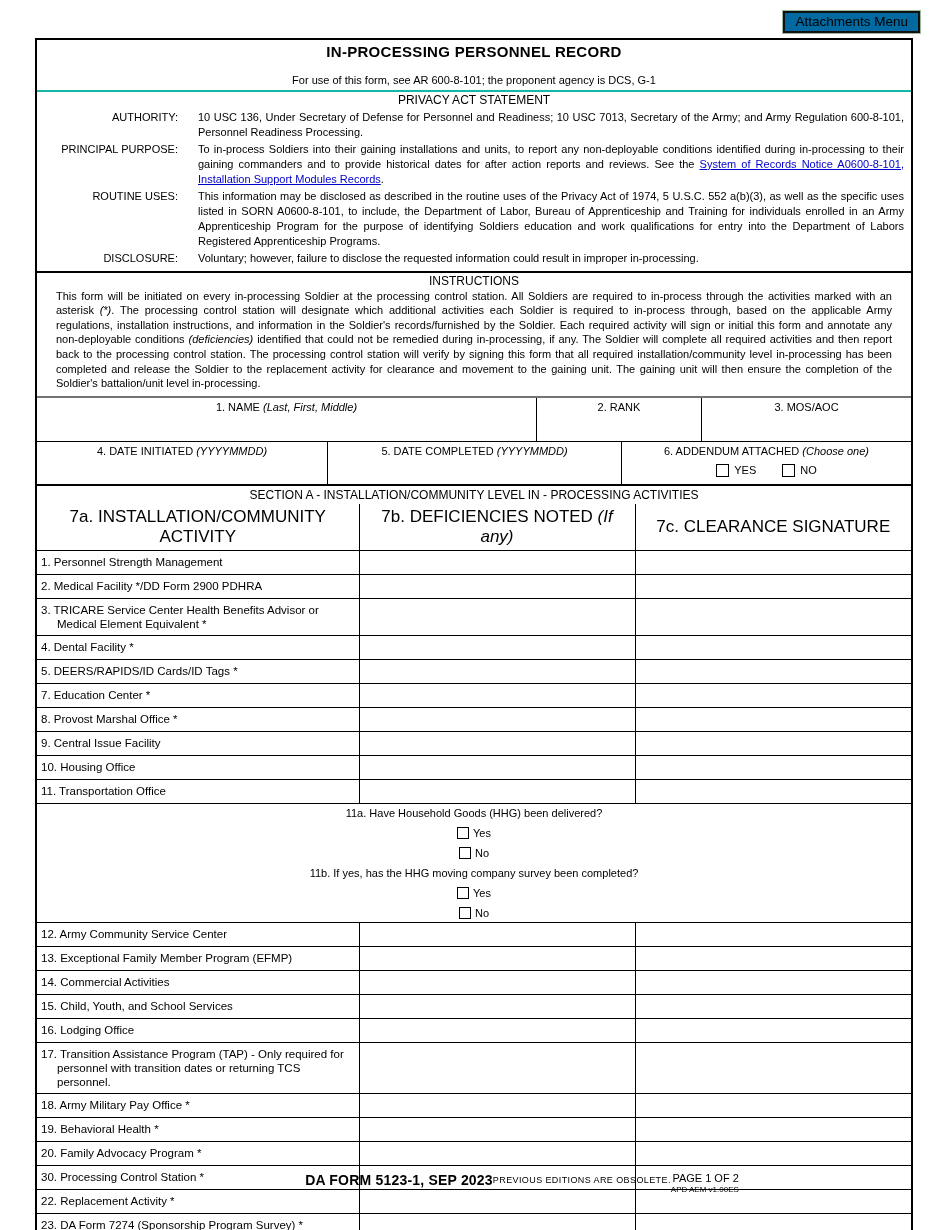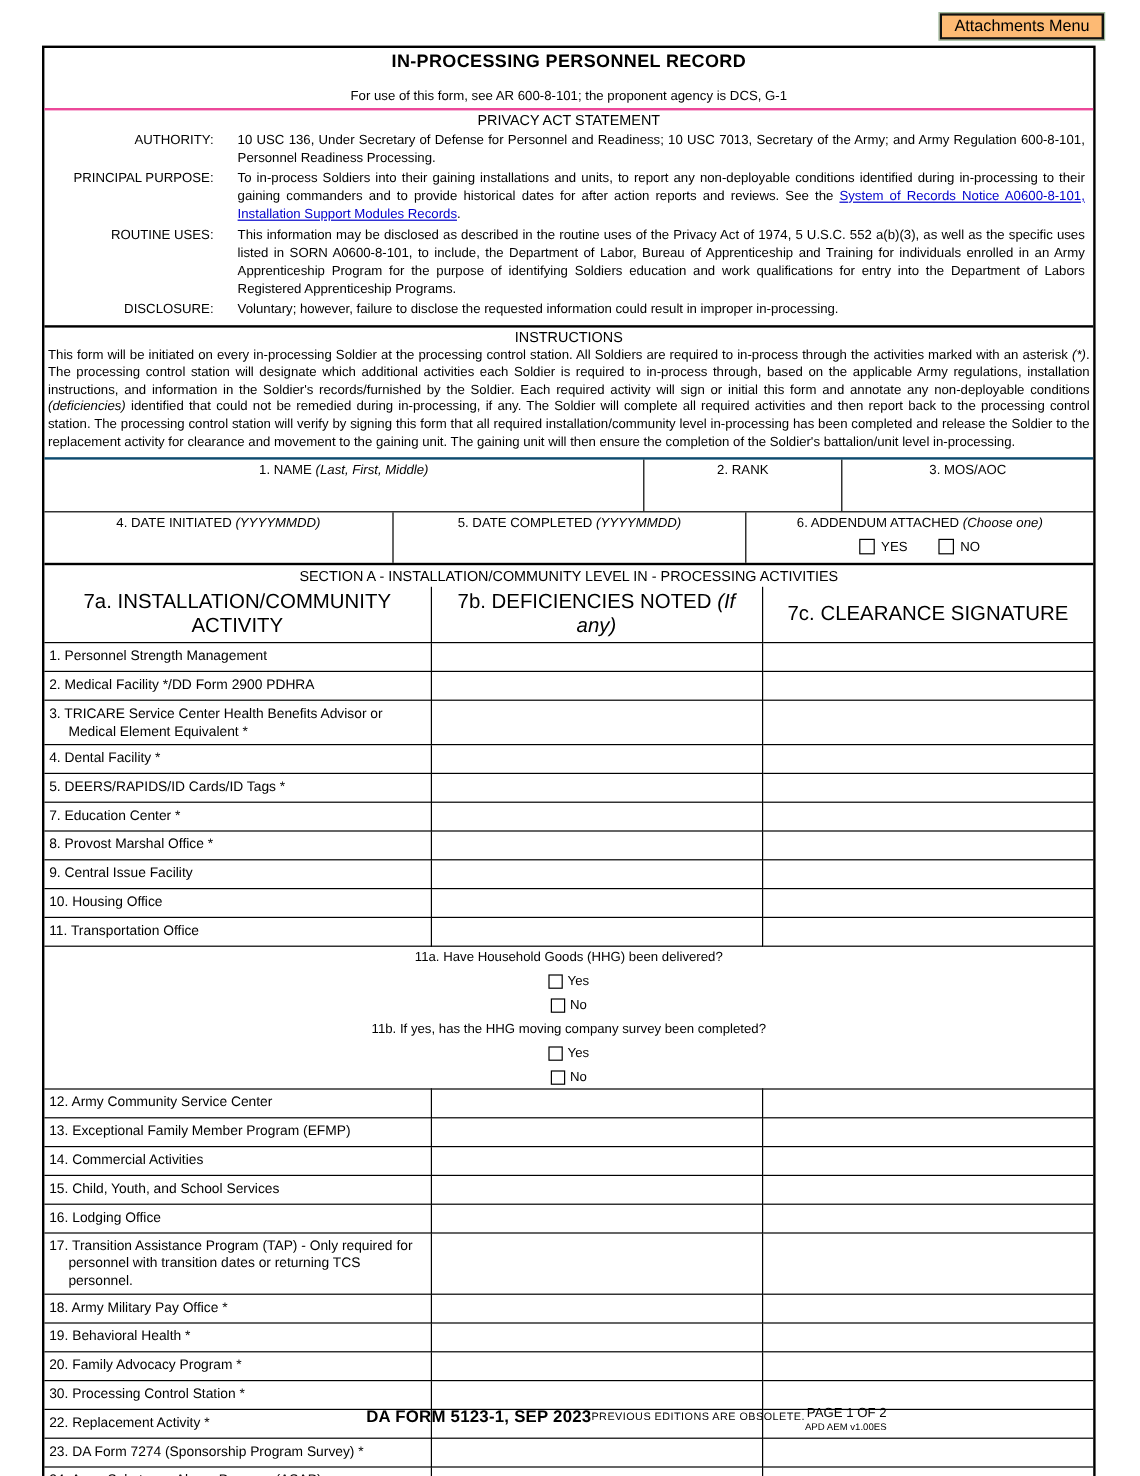--- a/index.html
+++ b/index.html
@@ -8,51 +8,51 @@
     width: 950px; height: 1230px;
     background: #ffffff;
     font-family: "Liberation Sans", sans-serif;
     color: #000;
     position: relative;
     overflow: hidden;
   }
   
   .attach-btn {
     position: absolute; top: 11px; right: 30px;
-    background: #fdba74;
+    background: #0369a1;
     border: 2px solid #111;
     outline: 1px solid #9db89a;
     padding: 1px 10px 2px 10px;
     font-size: 13.5px;
     cursor: pointer;
     font-family: "Liberation Sans", sans-serif;
   }
   
   .form {
     position: absolute; left: 35px; top: 38px;
     width: 878px;
     border: 2px solid #000;
     background: #fff;
   }
-  .title-block { text-align: center; padding: 3px 0 4px 0; border-bottom: 2px solid #ec4899; }
+  .title-block { text-align: center; padding: 3px 0 4px 0; border-bottom: 2px solid #14b8a6; }
   .title-block .title { font-size: 15px; font-weight: bold; letter-spacing: .3px; }
   .title-block .subtitle { font-size: 11px; margin-top: 14px; }
 
   .sec-head { text-align: center; font-size: 12px; padding: 1px 0; }
 
   
   .privacy { border-bottom: 2px solid #000; padding-bottom: 5px; }
   .pa-row { display: flex; margin-top: 2px; gap: 13px; }
   .pa-label { width: 148px; flex: 0 0 148px; text-align: right; font-size: 11px; padding-right: 7px; line-height: 1.36; }
   .pa-text { flex: 1; font-size: 11px; line-height: 1.36; text-align: justify; padding-right: 7px; }
   a.sorn-link { color: #0000cc; text-decoration: underline; cursor: pointer; }
 
   
-  .instructions { border-bottom: 2px solid #0c4a6e; padding-bottom: 5px; }
-  .instructions .body { font-size: 11px; line-height: 1.33; text-align: justify; padding: 0 3px; }
+  .instructions { border-bottom: 2px solid #737373; padding-bottom: 5px; }
+  .instructions .body { font-size: 11px; line-height: 1.33; text-align: justify; padding: 0 19px; }
 
   
   .frow { display: flex; }
   .frow .cell { padding: 3px 5px; font-size: 11px; border-right: 1.5px solid #000; text-align: center; }
   .frow .cell:last-child { border-right: none; }
   .frow1 { height: 43px; }
   .frow2 { border-top: 1.5px solid #000; height: 45px; border-bottom: 2px solid #000; }
   .hint { font-style: italic; }
   .c-name { width: 500px; }
   .c-rank { width: 165px; }

